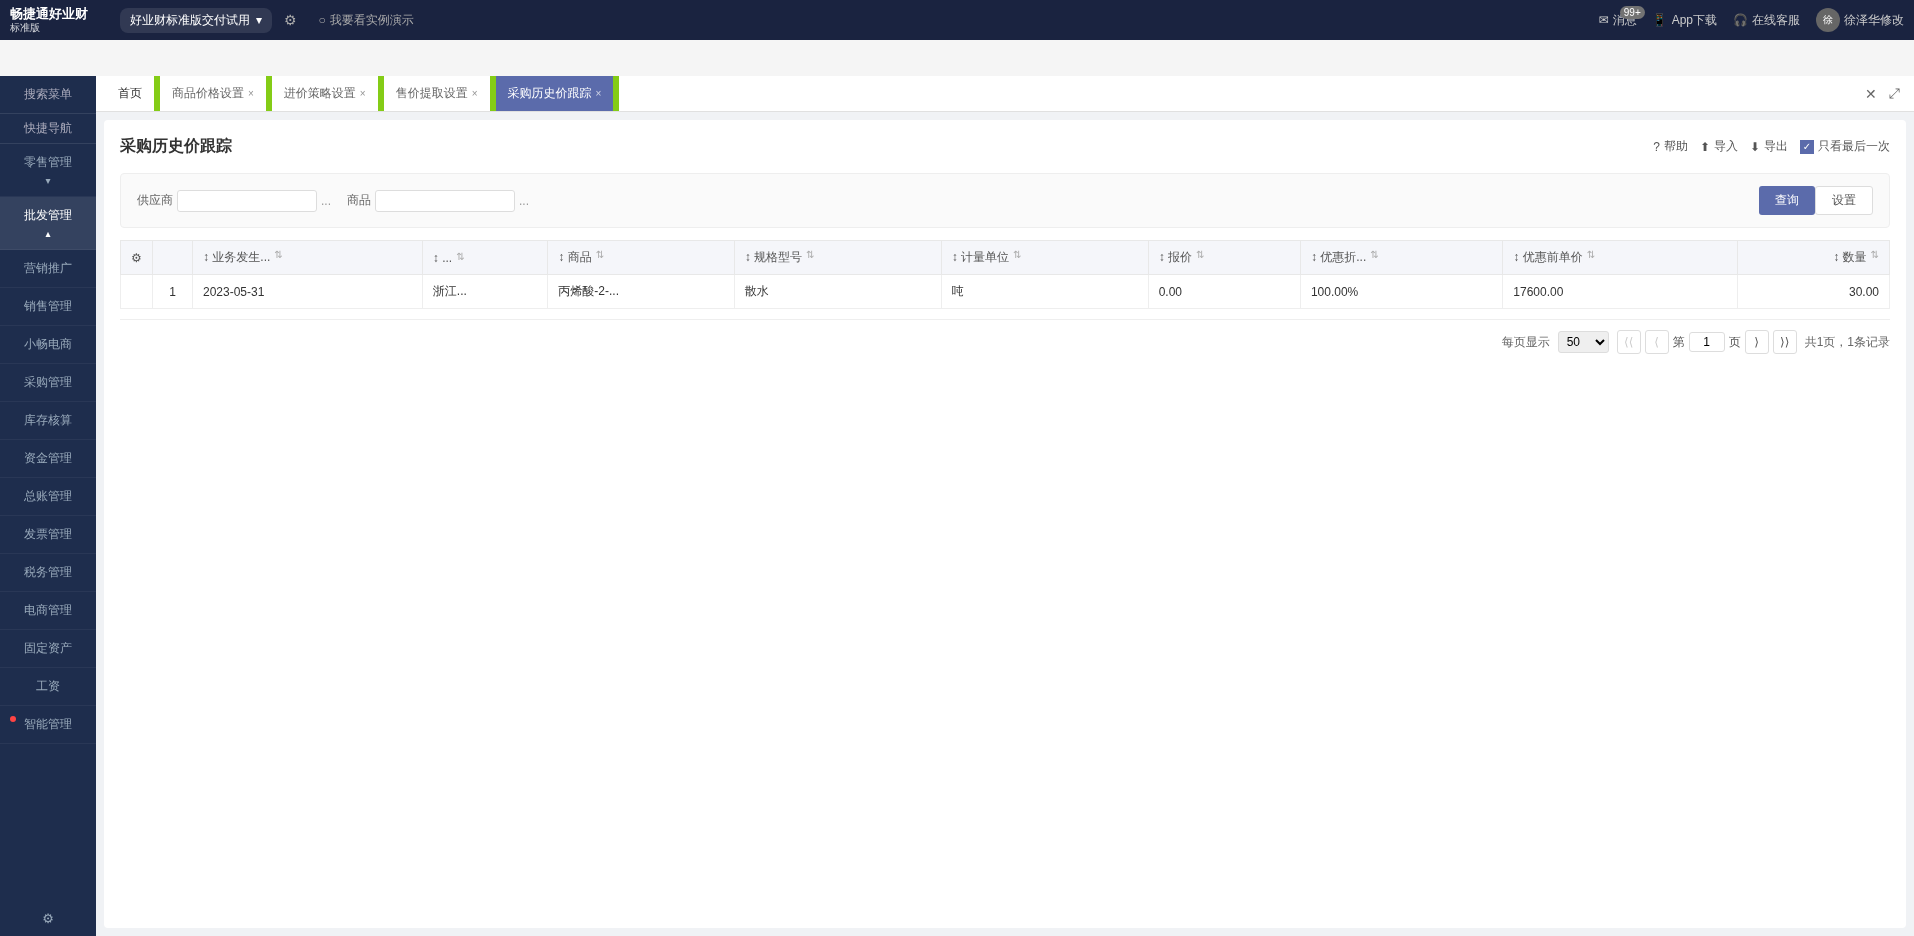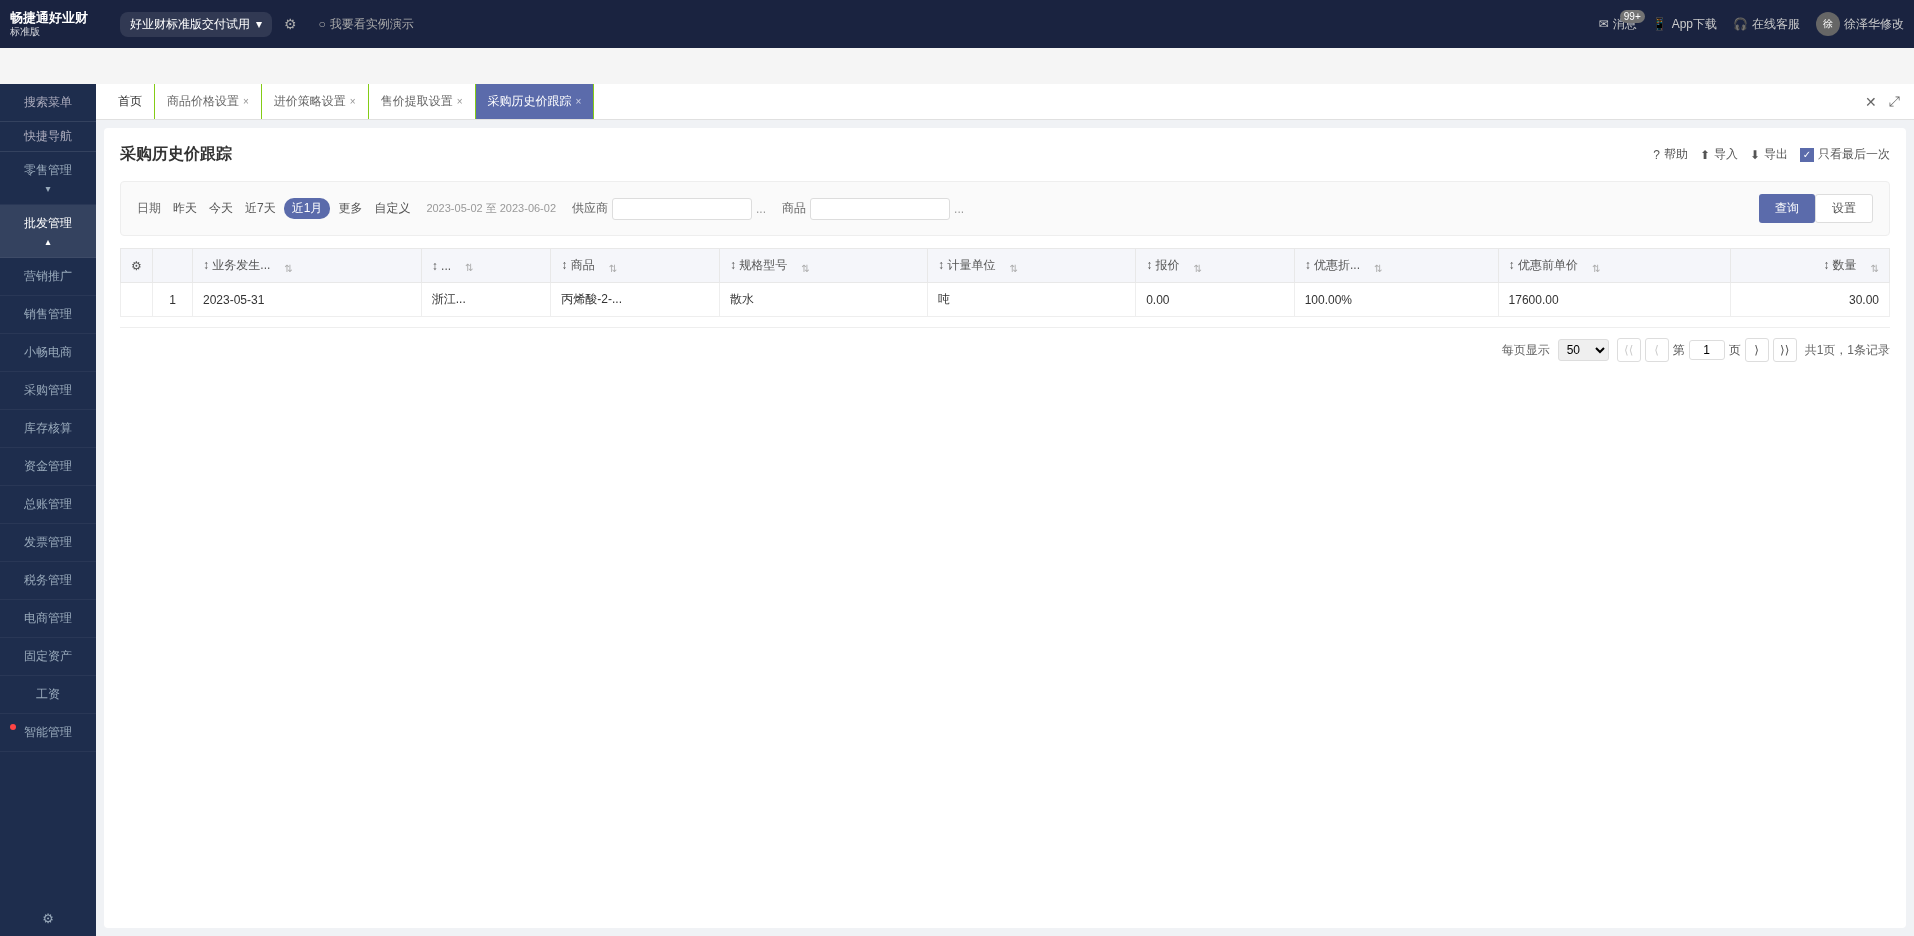--- a/index.html
+++ b/index.html
@@ -1,19 +1,19 @@
 <!DOCTYPE html>
 <html><head>
   <meta charset="utf-8">
   <style>
     * { box-sizing: border-box; margin: 0; padding: 0; }
     body { font-family: 'Microsoft YaHei', Arial, sans-serif; font-size: 13px; background: #f5f5f5; color: #333; display: flex; flex-direction: column; height: 100vh; overflow: hidden; }
 
     
-    .top-bar { height: 48px; background: #1a2340; display: flex; align-items: center; padding: 0 10px; justify-content: space-between; }
+    .top-bar { height: 40px; background: #1a2340; display: flex; align-items: center; padding: 0 10px; justify-content: space-between; }
     .top-bar-left { display: flex; align-items: center; gap: 8px; }
     .app-logo { color: #fff; font-size: 12px; display: flex; flex-direction: column; line-height: 1.2; }
     .app-logo .logo-main { font-size: 13px; font-weight: bold; }
     .app-logo .logo-sub { font-size: 10px; opacity: 0.8; }
     .product-selector { display: flex; align-items: center; gap: 6px; background: rgba(255,255,255,0.1); border-radius: 8px; padding: 4px 10px; color: #fff; cursor: pointer; margin-left: 24px; }
     .product-selector span { font-size: 12px; }
     .settings-btn { color: #aaa; cursor: pointer; background: none; border: none; font-size: 14px; padding: 4px; }
     .demo-btn { display: flex; align-items: center; gap: 4px; color: #aaa; font-size: 12px; cursor: pointer; margin-left: 10px; }
     .top-bar-right { display: flex; align-items: center; gap: 16px; }
     .top-right-item { display: flex; align-items: center; gap: 4px; color: #ccc; font-size: 12px; cursor: pointer; position: relative; }
@@ -35,21 +35,21 @@
     .sidebar-item.has-dot { position: relative; }
     .sidebar-item .dot { width: 6px; height: 6px; background: #ff4444; border-radius: 50%; position: absolute; left: 10px; top: 10px; }
     .sidebar-item .expand-icon { font-size: 10px; }
     .sidebar-settings { margin-top: auto; padding: 10px; display: flex; justify-content: center; cursor: pointer; color: #9ab; }
 
     
     .content-area { flex: 1; display: flex; flex-direction: column; background: #f0f2f5; overflow: hidden; }
 
     
     .tabs-bar { display: flex; align-items: center; background: #fff; border-bottom: 1px solid #e0e0e0; padding: 0 10px; height: 36px; overflow: hidden; }
-    .tab { display: flex; align-items: center; gap: 4px; padding: 0 12px; height: 36px; font-size: 12px; cursor: pointer; color: #666; border-right: 1px solid #84cc16; white-space: nowrap; }
+    .tab { display: flex; align-items: center; gap: 4px; padding: 0 12px; height: 36px; font-size: 12px; cursor: pointer; color: #666; border-right: 6px solid #84cc16; white-space: nowrap; }
     .tab.home { color: #333; }
     .tab.active { background: #5b6bab; color: #fff; border-radius: 0; }
     .tab .close-btn { font-size: 10px; cursor: pointer; opacity: 0.7; }
     .tab.active .close-btn { color: #fff; }
     .tabs-end { margin-left: auto; display: flex; align-items: center; gap: 4px; }
     .tabs-end-btn { background: none; border: none; cursor: pointer; font-size: 14px; color: #666; padding: 4px; }
 
     
     .page-content { flex: 1; padding: 16px; overflow-y: auto; background: #fff; margin: 8px; border-radius: 4px; }
 
@@ -76,21 +76,21 @@
     .btn-query { background: #5b6bab; color: #fff; border: none; border-radius: 3px; padding: 5px 16px; font-size: 12px; cursor: pointer; }
     .btn-settings { background: #fff; color: #555; border: 1px solid #ddd; border-radius: 3px; padding: 5px 16px; font-size: 12px; cursor: pointer; }
 
     
     .data-table { width: 100%; border-collapse: collapse; font-size: 12px; }
     .data-table th { background: #f5f6fa; color: #555; font-weight: normal; padding: 8px 10px; border: 1px solid #e8e8e8; text-align: left; white-space: nowrap; }
     .data-table td { padding: 8px 10px; border: 1px solid #eee; color: #333; }
     .col-settings { width: 32px; text-align: center; }
     .col-num { width: 40px; text-align: center; }
     .sort-icon { font-size: 10px; color: #aaa; margin-left: 2px; }
-    .th-content { display: flex; align-items: flex-end; gap: 12px; }
+    .th-content { display: flex; align-items: flex-start; gap: 2px; }
 
     
     .pagination { display: flex; align-items: center; justify-content: flex-end; padding: 10px 0; gap: 8px; font-size: 12px; color: #555; border-top: 1px solid #eee; margin-top: 10px; }
     .pagination-label { color: #666; }
     .per-page-select { border: 1px solid #ddd; border-radius: 3px; padding: 2px 4px; font-size: 12px; }
     .page-nav { display: flex; align-items: center; gap: 4px; }
     .page-btn { background: none; border: 1px solid #ddd; border-radius: 3px; width: 24px; height: 24px; cursor: pointer; font-size: 12px; display: flex; align-items: center; justify-content: center; color: #555; }
     .page-btn:disabled { color: #ccc; cursor: not-allowed; }
     .page-current { display: flex; align-items: center; gap: 4px; }
     .page-input { width: 36px; border: 1px solid #ddd; border-radius: 3px; padding: 2px 4px; text-align: center; font-size: 12px; }
@@ -246,32 +246,20 @@
             <span>导出</span>
           </div>
           <div class="action-btn checkbox-btn">
             <div class="checkbox">✓</div>
             <span>只看最后一次</span>
           </div>
         </div>
       </div>
 
       <div class="filter-bar">
-        <div class="filter-group">
-          <span class="filter-label">日期</span>
-          <div class="date-options">
-            <span class="date-opt">昨天</span>
-            <span class="date-opt">今天</span>
-            <span class="date-opt">近7天</span>
-            <span class="date-opt active">近1月</span>
-            <span class="date-opt">更多</span>
-            <span class="date-opt">自定义</span>
-          </div>
-          <span class="date-range">2023-05-02 至 2023-06-02</span>
-        </div>
         <div class="filter-input-group">
           <span class="filter-label">供应商</span>
           <input class="filter-input" type="text" style="">
           <span class="filter-more">...</span>
         </div>
         <div class="filter-input-group">
           <span class="filter-label">商品</span>
           <input class="filter-input" type="text" style="">
           <span class="filter-more">...</span>
         </div>

